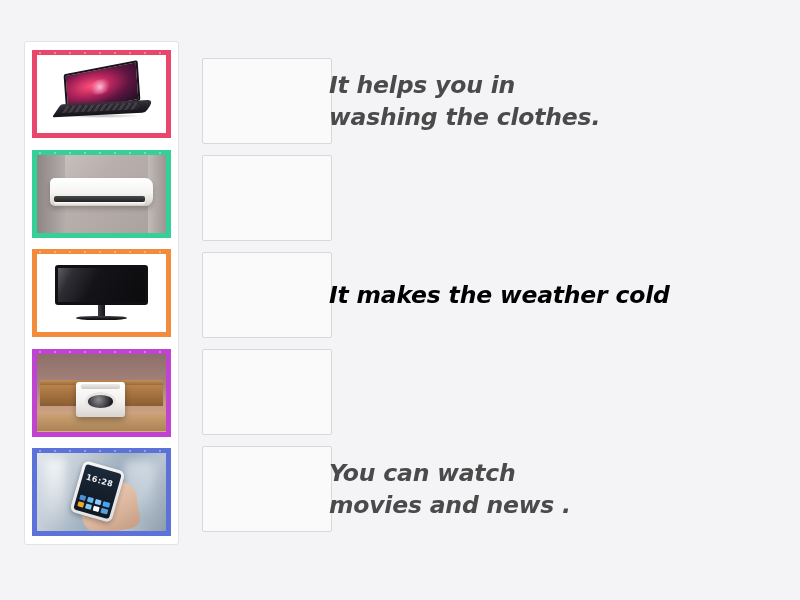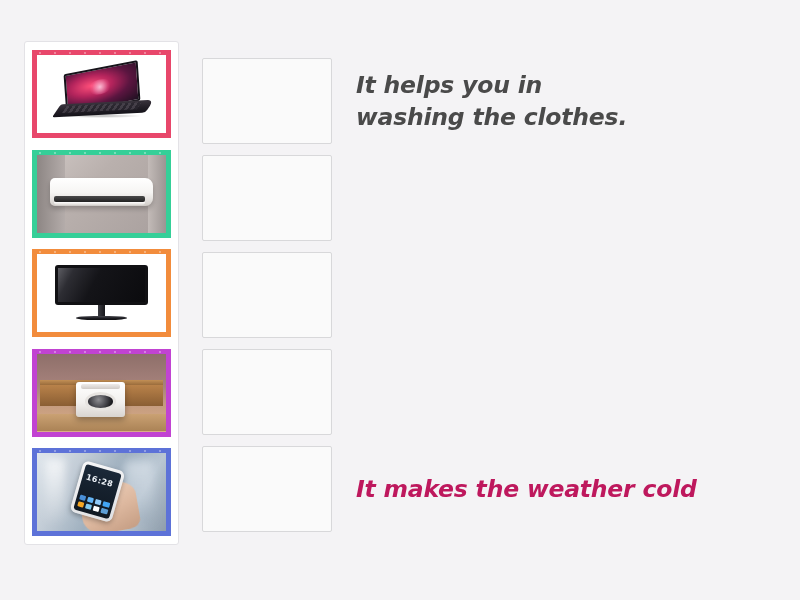--- a/index.html
+++ b/index.html
@@ -248,21 +248,21 @@
     height: 86px;
     background: #fafafa;
     border: 1px solid #d8d8da;
     border-radius: 2px;
     box-sizing: border-box;
   }
 
   
   #answers {
     position: absolute;
-    left: 356px;
+    left: 329px;
     top: 58px;
     width: 420px;
     height: 474px;
     display: flex;
     flex-direction: column;
     justify-content: space-between;
   }
   .answer {
     height: 86px;
     display: flex;
@@ -365,16 +365,18 @@
     <div class="dropzone" style="border-color: rgb(216, 216, 218); background: rgb(250, 250, 250);"></div>
     <div class="dropzone" style="border-color: rgb(216, 216, 218); background: rgb(250, 250, 250);"></div>
     <div class="dropzone" style="border-color: rgb(216, 216, 218); background: rgb(250, 250, 250);"></div>
     <div class="dropzone" style="border-color: rgb(216, 216, 218); background: rgb(250, 250, 250);"></div>
     <div class="dropzone" style="border-color: rgb(216, 216, 218); background: rgb(250, 250, 250);"></div>
   </div>
 
   <div id="answers">
     <div class="answer" style="color: rgb(74, 74, 74);">It helps you in
 washing the clothes.</div>
-    <div class="answer" style="color: #be185d;">It makes the weather cold</div>
+    <div class="answer" style="color: #000000;">It makes the weather cold</div>
+    <div class="answer" style="color: rgb(74, 74, 74);">You can watch
+movies and news .</div>
   </div>
 
 </div>
 
 </body></html>

